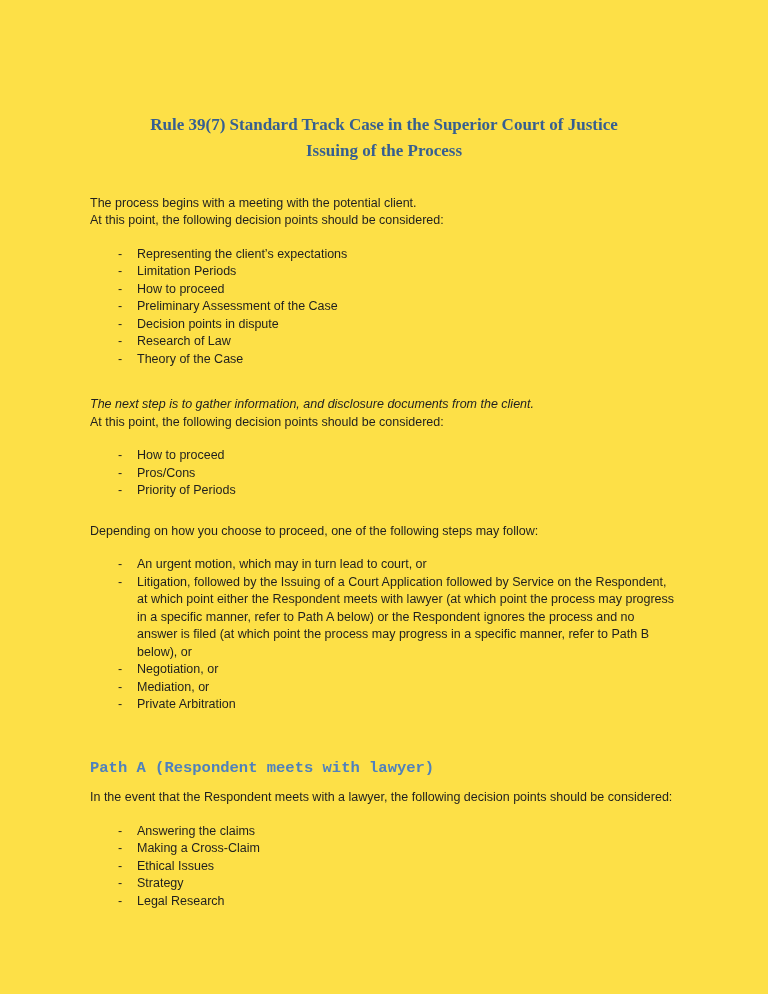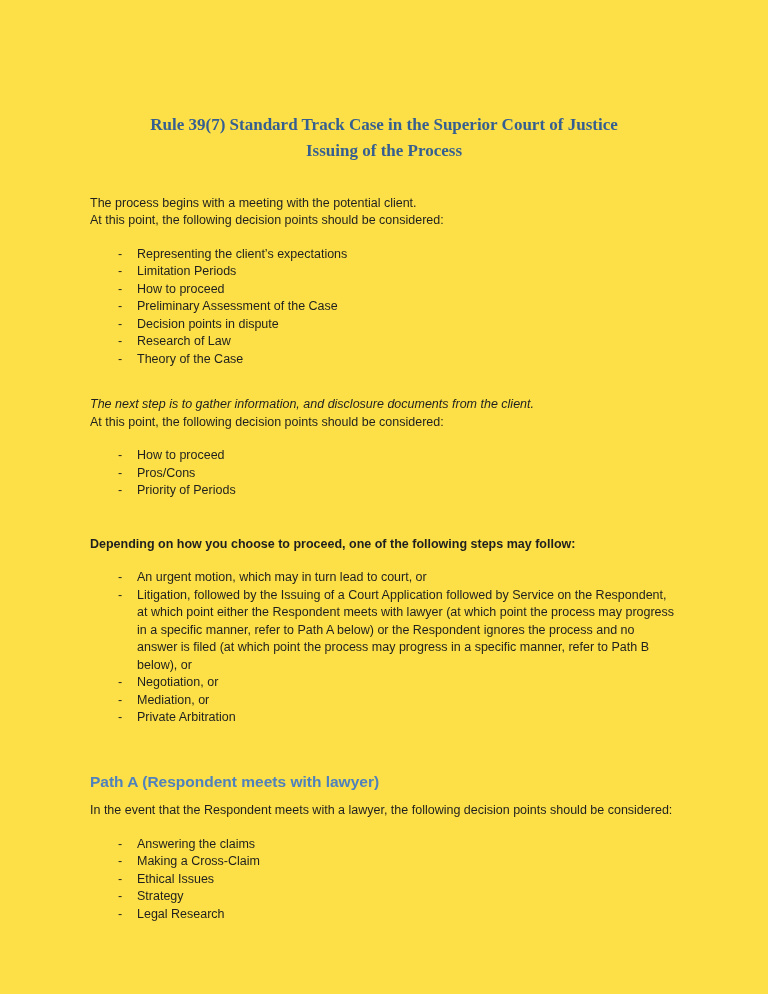--- a/index.html
+++ b/index.html
@@ -27,41 +27,41 @@
     font-family: "Liberation Serif", "DejaVu Serif", serif;
     font-size: 17px;
     font-weight: 700;
     line-height: 1.55;
     color: #365f91;
   }
   .para {
     margin: 0;
   }
   .para-gap-lg { margin-top: 28px; font-style: italic; }
-  .para-gap-xl { margin-top: 36px; font-weight: bold; }
+  .para-gap-xl { margin-top: 23px; }
   .bullet-list {
     margin: 16px 0 0 28px;
     padding: 0;
   }
   .li {
     display: flex;
     align-items: flex-start;
     margin: 0;
   }
   .li .dash {
     flex: 0 0 19px;
     width: 19px;
   }
   .li .li-text {
     flex: 1 1 auto;
     max-width: 540px;
   }
   .section-heading {
     margin: 44px 0 10px 0;
-    font-family: Liberation Sans, sans-serif;
+    font-family: Liberation Mono, monospace;
     font-size: 15.5px;
     font-weight: 700;
     color: #4f81bd;
   }
 </style>
 </head>
 <body>
 
 <div class="page">
 

